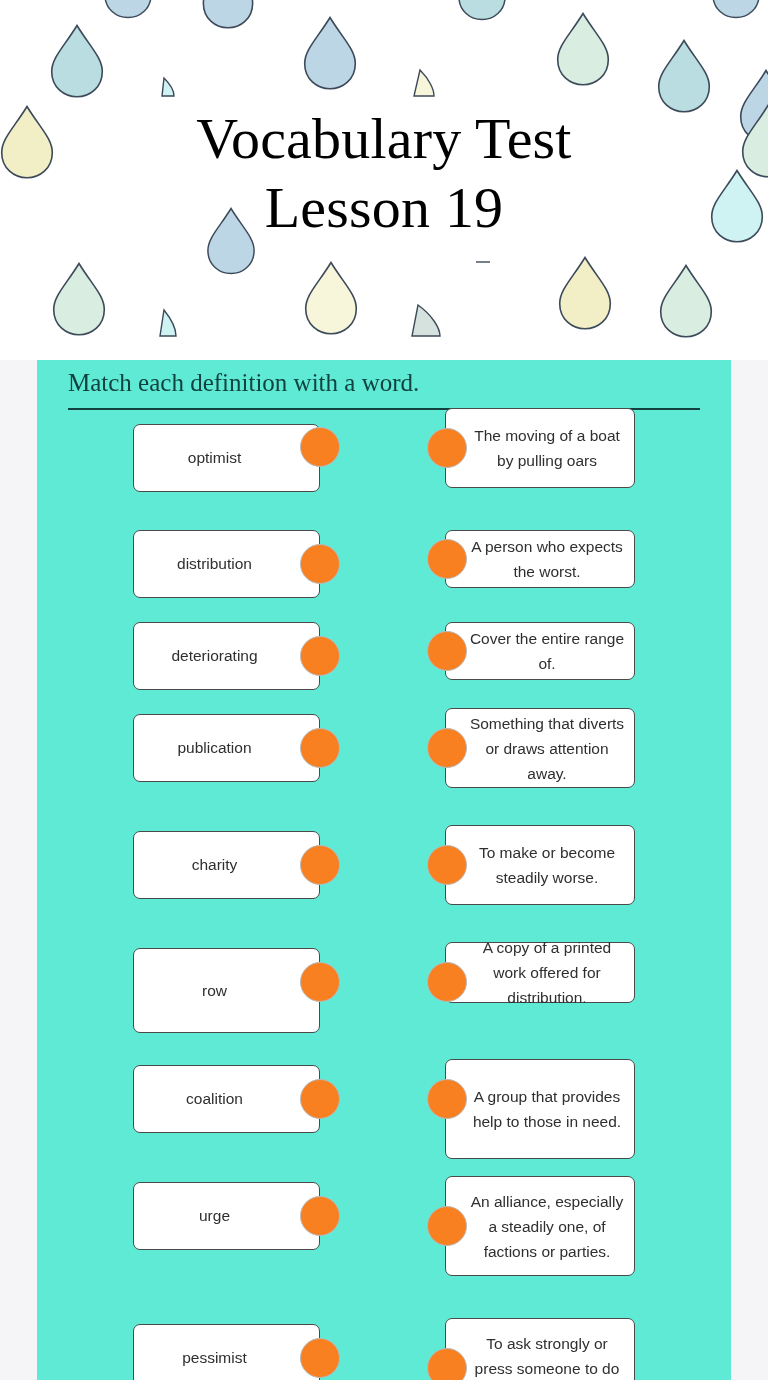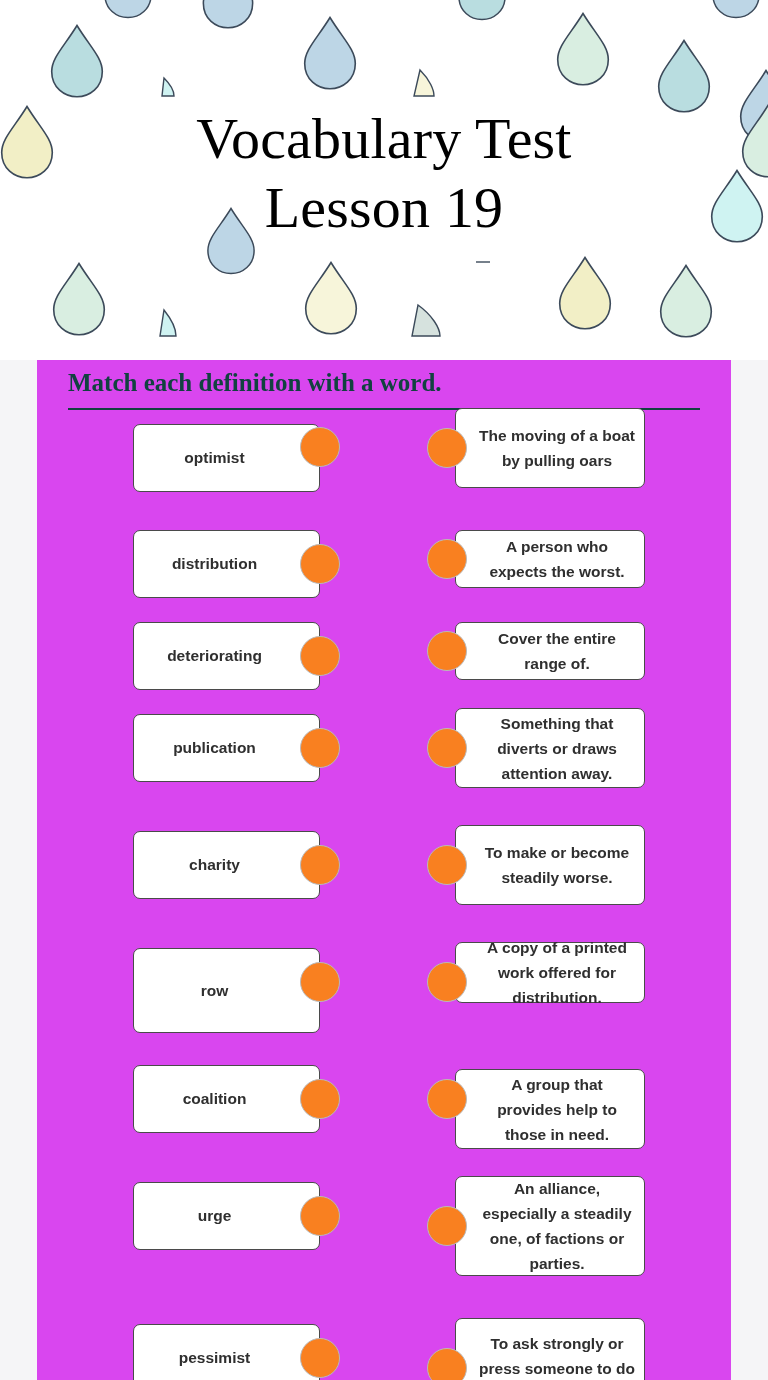--- a/index.html
+++ b/index.html
@@ -60,23 +60,22 @@
     font-weight: 400;
   }
 
   
   #card {
     position: absolute;
     left: 37px;
     top: 360px;
     width: 694px;
     height: 1020px;
-    background: #d946ef;
+    background: #5eead4;
     overflow: hidden;
-    font-weight: bold;
   }
 
   #instruction {
     position: absolute;
     left: 31px;
     top: 6px;
     font-family: "Liberation Serif", "DejaVu Serif", serif;
     font-size: 25px;
     line-height: 34px;
     color: #114240;
@@ -114,21 +113,21 @@
     border-radius: 7px;
     display: flex;
     align-items: center;
     justify-content: center;
   }
   .wbox {
     left: 96px;
     width: 187px;
   }
   .dbox {
-    left: 418px;
+    left: 408px;
     width: 190px;
   }
   .wlabel {
     font-size: 15.5px;
     line-height: 20px;
     color: #2f2f2f;
     text-align: center;
     padding: 0 34px 0 10px;
   }
   .dlabel {
@@ -267,21 +266,21 @@
           <div class="dbox" style="top: 582px; height: 61px;">
             <span class="dlabel">A copy of a printed work offered for distribution.</span>
           </div>
           <div class="dot dot-left" style="top: 602px;"></div>
           <div class="dot dot-right" style="top: 602px;"></div>
         </div>
         <div class="pair-row" style="top: 0px;">
           <div class="wbox" style="top: 705px; height: 68px;">
             <span class="wlabel">coalition</span>
           </div>
-          <div class="dbox" style="top: 699px; height: 80px; margin-top: 10px;">
+          <div class="dbox" style="top: 699px; height: 100px;">
             <span class="dlabel">A group that provides help to those in need.</span>
           </div>
           <div class="dot dot-left" style="top: 719px;"></div>
           <div class="dot dot-right" style="top: 719px;"></div>
         </div>
         <div class="pair-row" style="top: 0px;">
           <div class="wbox" style="top: 822px; height: 68px;">
             <span class="wlabel">urge</span>
           </div>
           <div class="dbox" style="top: 816px; height: 100px;">

